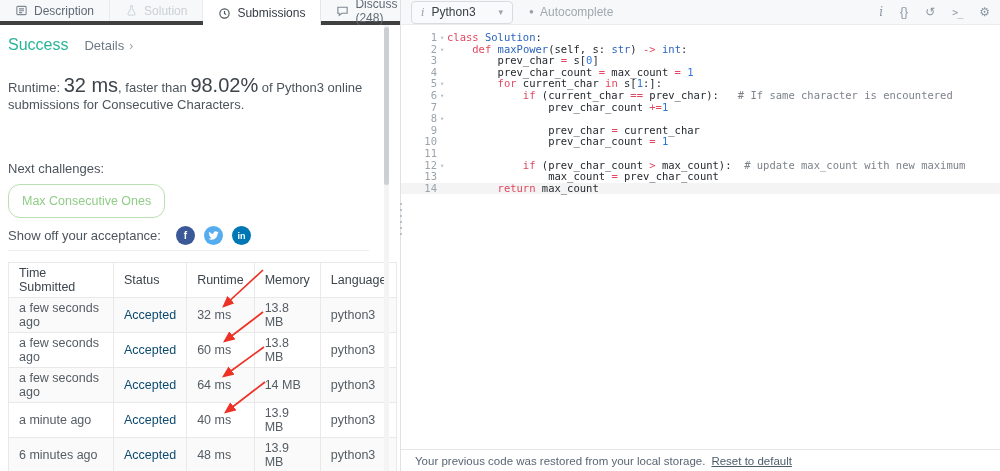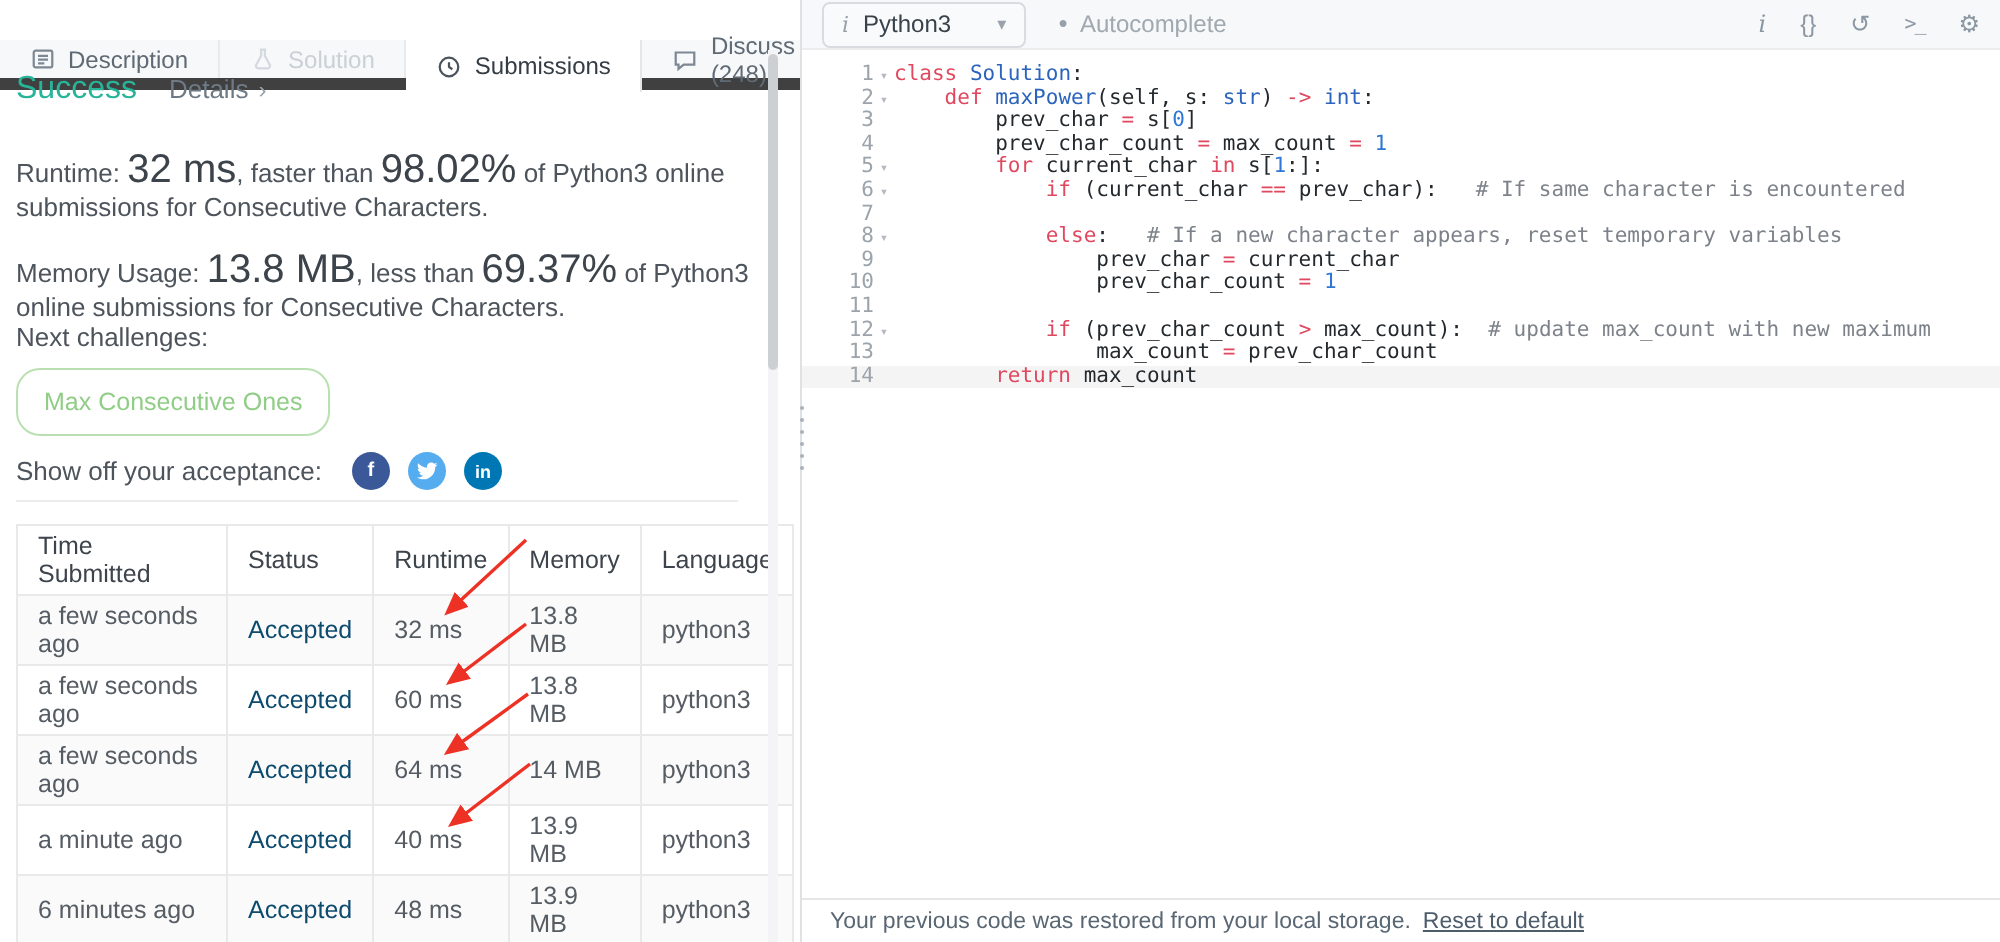--- a/index.html
+++ b/index.html
@@ -2,21 +2,21 @@
 <html><head>
 <meta charset="utf-8">
 <style>
   html,body{margin:0;padding:0;}
   body{width:1000px;height:471px;position:relative;overflow:hidden;background:#fff;
        font-family:"Liberation Sans",sans-serif;-webkit-font-smoothing:antialiased;}
   .panel-divider{position:absolute;left:400px;top:0;bottom:0;width:1px;background:#dfe2e5;}
 
   
   .tabbar{position:absolute;top:0;left:0;width:400px;height:25px;background:#f7f8fa;
-          border-bottom:6px solid #404040;display:flex;box-sizing:border-box;margin-top:20px;}
+          border-bottom:4px solid #404040;display:flex;box-sizing:border-box;}
   .tab{display:flex;align-items:center;gap:6px;padding:0 15px;font-size:12px;color:#5f6a75;
        border-right:1px solid #e8eaec;cursor:pointer;}
   .tab:last-child{border-right:none;}
   .tab .ticon{display:flex;align-items:center;}
   .tab.active{background:#fff;height:26px;color:#343c44;border-right:1px solid #e4e6e8;}
   .tab.disabled{color:#c9d0d6;}
   .tab.disabled svg{stroke:#d3d9de;}
   .tab svg{stroke:#7d8893;fill:none;stroke-width:1.2;}
   .tab.active svg{stroke:#4a525a;}
 
@@ -157,21 +157,20 @@
 <div class="left-content">
   <div class="success-row">
     <span class="success-title">Success</span>
     <span class="details-link">
       <span>Details</span><span class="chev">›</span>
     </span>
   </div>
 
   <p class="result-p p-runtime"><span>Runtime: </span><span class="big">32 ms</span><span>, faster than </span><span class="big">98.02%</span><span> of Python3 online submissions for Consecutive Characters.</span></p>
 
-  <p class="result-p p-memory"><span>Memory Usage: </span><span class="big">13.8 MB</span><span>, less than </span><span class="big">69.37%</span><span> of Python3 online submissions for Consecutive Characters.</span></p>
 
   <div class="next-label">Next challenges:</div>
   <div class="challenge-pill">Max Consecutive Ones</div>
 
   <div class="share-row">
     <span class="lbl">Show off your acceptance:</span>
     <span class="social" id="fb-icon" style="background: rgb(59, 89, 152);">f</span>
     <span class="social" id="tw-icon" style="background: rgb(85, 172, 238);">
       <svg width="11" height="11" viewBox="0 0 24 24" fill="#fff">
           <path d="M23.4 4.8c-.8.4-1.7.6-2.6.8.9-.6 1.6-1.5 2-2.5-.9.5-1.9.9-2.9 1.1C19 3.3 17.8 2.8 16.5 2.8c-2.5 0-4.6 2-4.6 4.6 0 .4 0 .7.1 1-3.8-.2-7.2-2-9.5-4.8-.4.7-.6 1.4-.6 2.3 0 1.6.8 3 2 3.8-.7 0-1.4-.2-2-.5v.1c0 2.2 1.6 4.1 3.7 4.5-.4.1-.8.2-1.2.2-.3 0-.6 0-.9-.1.6 1.8 2.3 3.2 4.3 3.2-1.6 1.2-3.6 2-5.7 2H1c2 1.3 4.5 2 7 2 8.4 0 13-7 13-13v-.6c.9-.6 1.7-1.4 2.4-2.3z"></path>
@@ -263,22 +262,22 @@
     <i></i>
   </div>
 
 <div class="editor" id="code-editor">
     <div class="code-line"><span class="gutter-num">1</span><span class="fold">▾</span><span class="code-text"><span class="tk-k">class</span><span class="tk-p"> </span><span class="tk-d">Solution</span><span class="tk-p">:</span></span></div>
     <div class="code-line"><span class="gutter-num">2</span><span class="fold">▾</span><span class="code-text"><span class="tk-p">    </span><span class="tk-k">def</span><span class="tk-p"> </span><span class="tk-d">maxPower</span><span class="tk-p">(self, s: </span><span class="tk-d">str</span><span class="tk-p">) </span><span class="tk-o">-&gt;</span><span class="tk-p"> </span><span class="tk-d">int</span><span class="tk-p">:</span></span></div>
     <div class="code-line"><span class="gutter-num">3</span><span class="fold"></span><span class="code-text"><span class="tk-p">        prev_char </span><span class="tk-o">=</span><span class="tk-p"> s[</span><span class="tk-n">0</span><span class="tk-p">]</span></span></div>
     <div class="code-line"><span class="gutter-num">4</span><span class="fold"></span><span class="code-text"><span class="tk-p">        prev_char_count </span><span class="tk-o">=</span><span class="tk-p"> max_count </span><span class="tk-o">=</span><span class="tk-p"> </span><span class="tk-n">1</span></span></div>
     <div class="code-line"><span class="gutter-num">5</span><span class="fold">▾</span><span class="code-text"><span class="tk-p">        </span><span class="tk-k">for</span><span class="tk-p"> current_char </span><span class="tk-k">in</span><span class="tk-p"> s[</span><span class="tk-n">1</span><span class="tk-p">:]:</span></span></div>
     <div class="code-line"><span class="gutter-num">6</span><span class="fold">▾</span><span class="code-text"><span class="tk-p">            </span><span class="tk-k">if</span><span class="tk-p"> (current_char </span><span class="tk-o">==</span><span class="tk-p"> prev_char):   </span><span class="tk-c"># If same character is encountered</span></span></div>
-    <div class="code-line"><span class="gutter-num">7</span><span class="fold"></span></div>
-    <div class="code-line"><span class="gutter-num">8</span><span class="fold">▾</span><span class="code-text"><span class="tk-p">            </span><span class="tk-k">else</span><span class="tk-p">:   </span><span class="tk-c"># If a new character appears, reset temporary variables</span></span></div>
+    <div class="code-line"><span class="gutter-num">7</span><span class="fold"></span><span class="code-text"><span class="tk-p">                prev_char_count </span><span class="tk-o">+=</span><span class="tk-n">1</span></span></div>
+    <div class="code-line"><span class="gutter-num">8</span><span class="fold">▾</span></div>
     <div class="code-line"><span class="gutter-num">9</span><span class="fold"></span><span class="code-text"><span class="tk-p">                prev_char </span><span class="tk-o">=</span><span class="tk-p"> current_char</span></span></div>
     <div class="code-line"><span class="gutter-num">10</span><span class="fold"></span><span class="code-text"><span class="tk-p">                prev_char_count </span><span class="tk-o">=</span><span class="tk-p"> </span><span class="tk-n">1</span></span></div>
     <div class="code-line"><span class="gutter-num">11</span><span class="fold"></span></div>
     <div class="code-line"><span class="gutter-num">12</span><span class="fold">▾</span><span class="code-text"><span class="tk-p">            </span><span class="tk-k">if</span><span class="tk-p"> (prev_char_count </span><span class="tk-o">&gt;</span><span class="tk-p"> max_count):  </span><span class="tk-c"># update max_count with new maximum</span></span></div>
     <div class="code-line"><span class="gutter-num">13</span><span class="fold"></span><span class="code-text"><span class="tk-p">                max_count </span><span class="tk-o">=</span><span class="tk-p"> prev_char_count</span></span></div>
     <div class="code-line active"><span class="gutter-num">14</span><span class="fold"></span><span class="code-text"><span class="tk-p">        </span><span class="tk-k">return</span><span class="tk-p"> max_count</span></span></div>
   </div>
 
 <div class="editor-statusbar">
   <span>Your previous code was restored from your local storage.</span>

